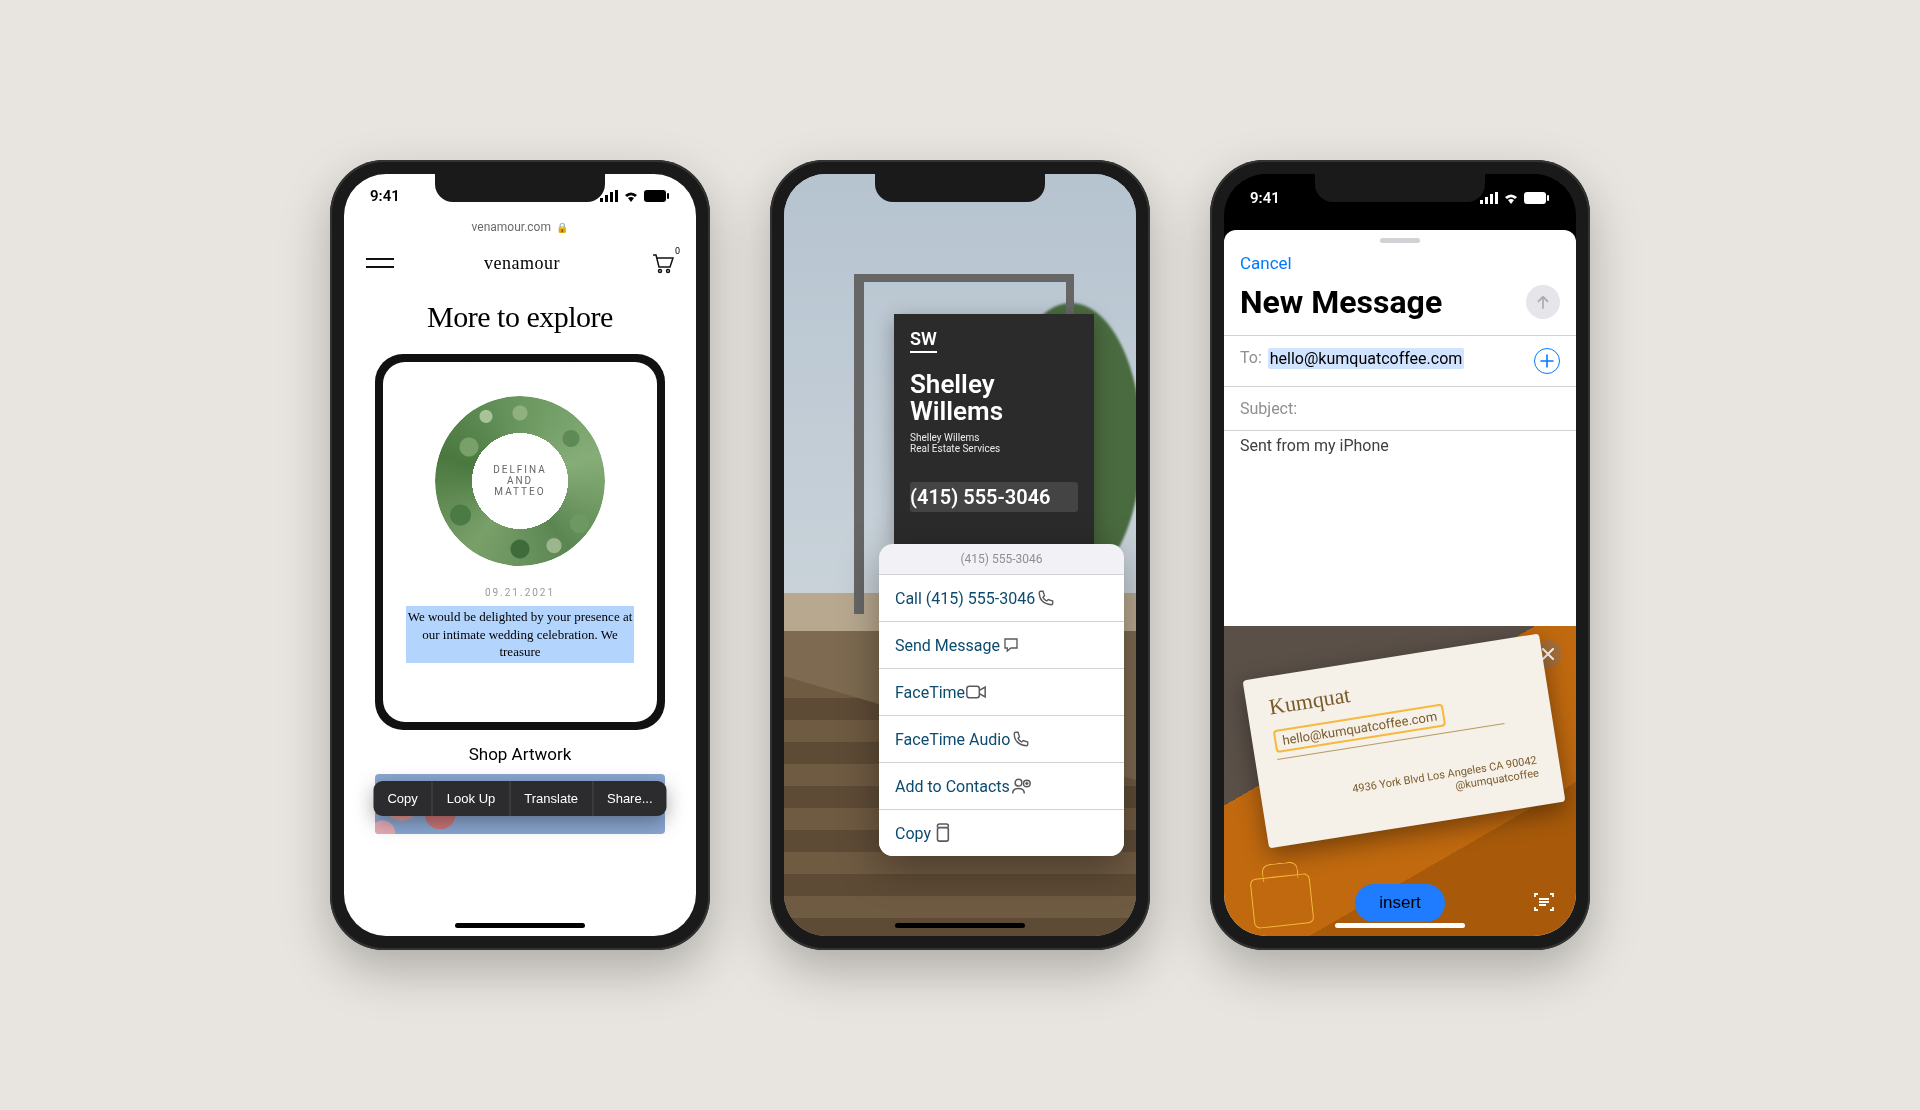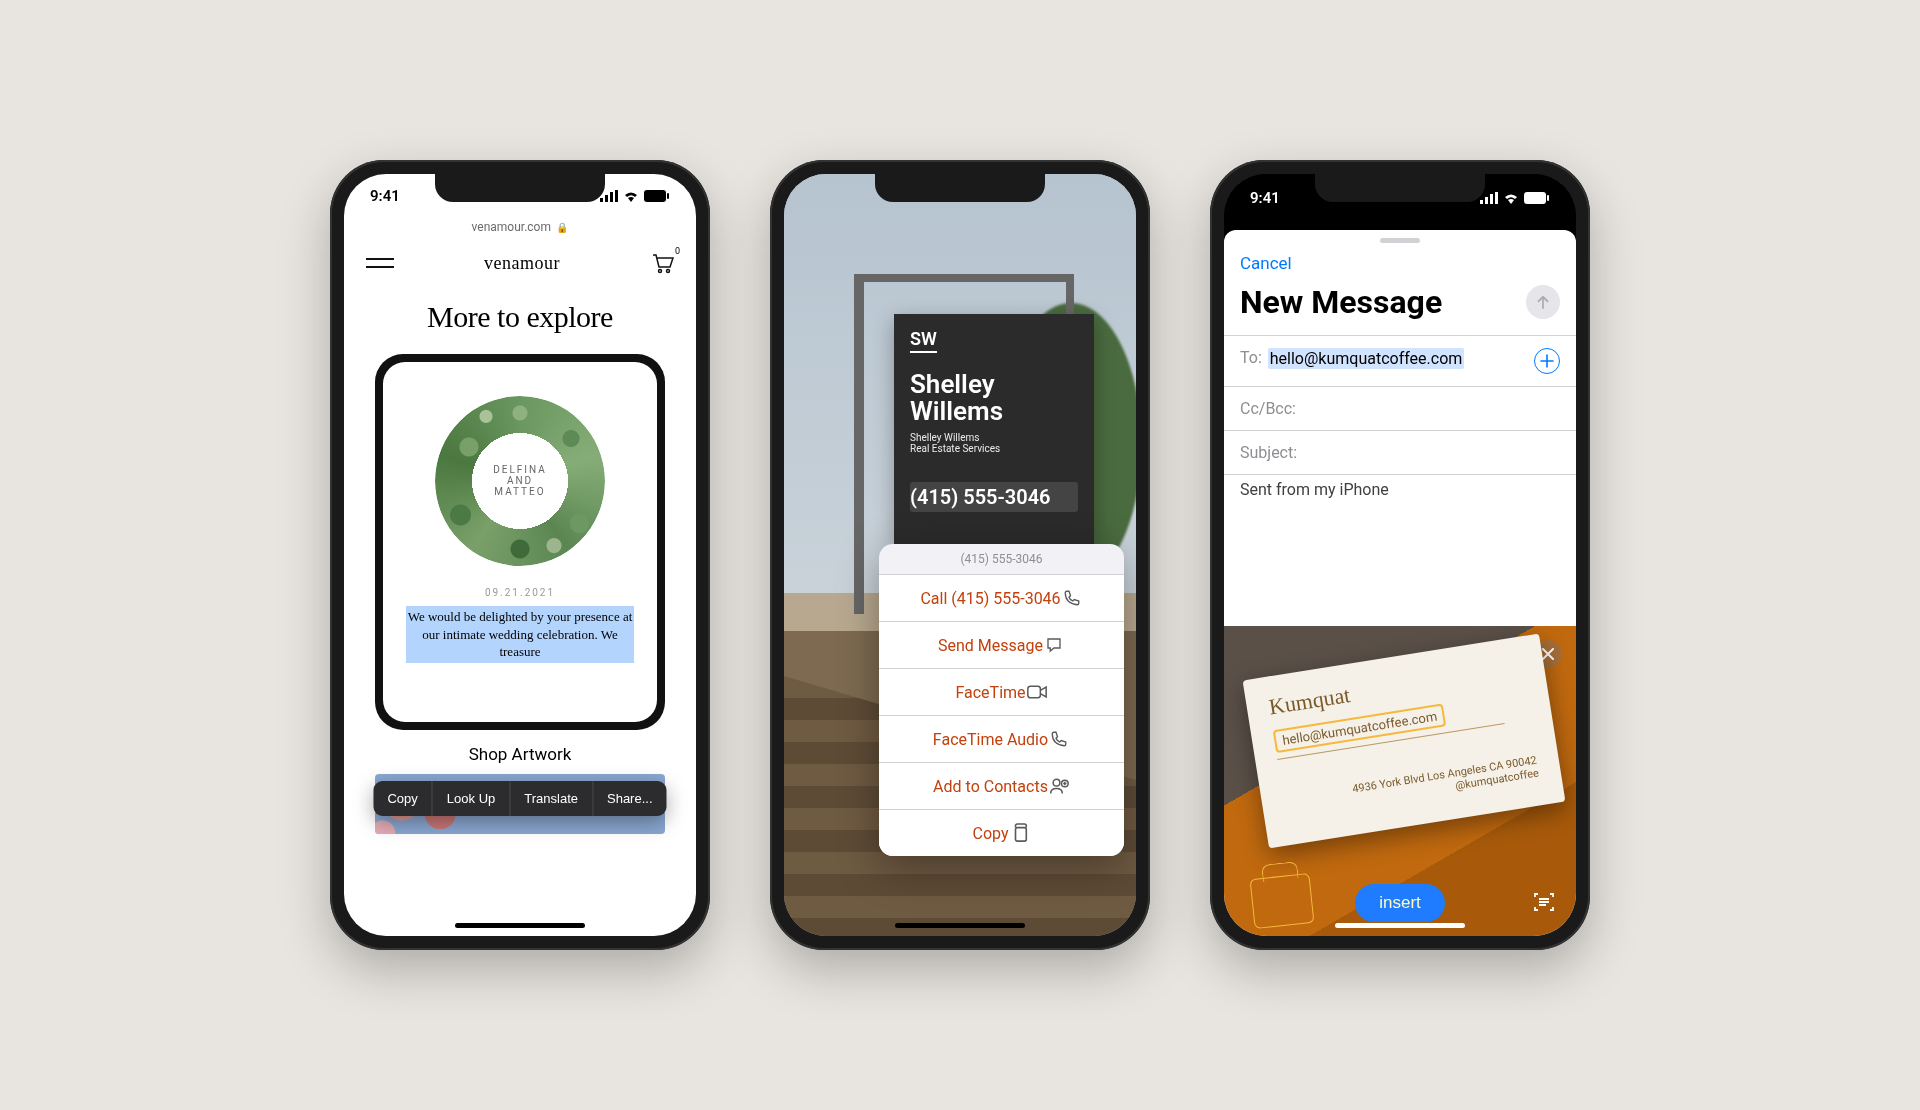--- a/index.html
+++ b/index.html
@@ -248,22 +248,22 @@
     border-radius: 14px;
     overflow: hidden;
     box-shadow: 0 12px 40px rgba(0,0,0,0.35);
     z-index: 30;
   }
   .context-header {
     text-align: center; font-size: 12px; color: #8e8e93;
     padding: 8px 0; border-bottom: 0.5px solid #d1d1d6;
   }
   .context-item {
-    display: flex; justify-content: center; align-items: center;
-    padding: 12px 16px; font-size: 16px; color: #c2410c;
+    display: flex; justify-content: flex-start; align-items: center;
+    padding: 12px 16px; font-size: 16px; color: #0c4a6e;
     border-bottom: 0.5px solid #d1d1d6; background:#fff;
     cursor: pointer;
   }
   .context-item:last-child { border-bottom: none; }
   .context-item .icn { width: 22px; height: 22px; display:flex; align-items:center; justify-content:center; color:#5a5a5e;}
 
   
   .screen-3 { background:#fff; }
   .status-bar-3 { background:#000; color:#fff; height: 48px; border-top-left-radius:42px; border-top-right-radius:42px;}
   .sheet {
@@ -328,21 +328,21 @@
   }
   .bizcard-line { border-top:1px solid #b89964; margin-top:6px; width:90%;}
   .bizcard-addr { font-size:11px; text-align:right; margin-top:34px;}
   .bizcard-social { font-size:11px; text-align:right;}
   .insert-row {
     position:absolute; bottom:14px; left:0; right:0;
     display:flex; align-items:center; justify-content:center; gap:70px;
     padding: 0 20px;
   }
   .insert-btn {
-    background:#1f7cff; color:#fef9c3; border:none; border-radius:20px;
+    background:#1f7cff; color:#000000; border:none; border-radius:20px;
     padding: 9px 24px; font-size:17px; cursor:pointer;
   }
   .scan-icon { position:absolute; right:20px; bottom:18px; color:#fff; cursor:pointer;}
   .cup-outline {
     position:absolute; left:28px; bottom:10px; width:60px; height:50px;
     border:1.5px solid #f5b93d; border-radius:6px;
     transform: rotate(-6deg);
   }
   .cup-outline::after {
     content:""; position:absolute; top:-14px; left:12px; width:34px; height:16px;
@@ -558,23 +558,20 @@
       <div class="field-row">
         <span class="field-label">To:</span>
         <span class="field-value hl">hello@kumquatcoffee.com</span>
         <div class="add-contact">
           <svg width="14" height="14" viewBox="0 0 14 14">
                 <path d="M7 1 V13 M1 7 H13" stroke="currentColor" stroke-width="1.6" stroke-linecap="round"></path>
               </svg>
         </div>
       </div>
       <div class="field-row">
-        <span class="field-label">Cc/Bcc:</span>
-      </div>
-      <div class="field-row">
         <span class="field-label">Subject:</span>
       </div>
       <div class="body-area">
         <span>Sent from my iPhone</span>
       </div>
 
       <div class="camera-preview">
         <div class="close-preview">
           <svg width="12" height="12" viewBox="0 0 12 12">
                 <path d="M1 1 L11 11 M11 1 L1 11" stroke="currentColor" stroke-width="2" stroke-linecap="round"></path>

